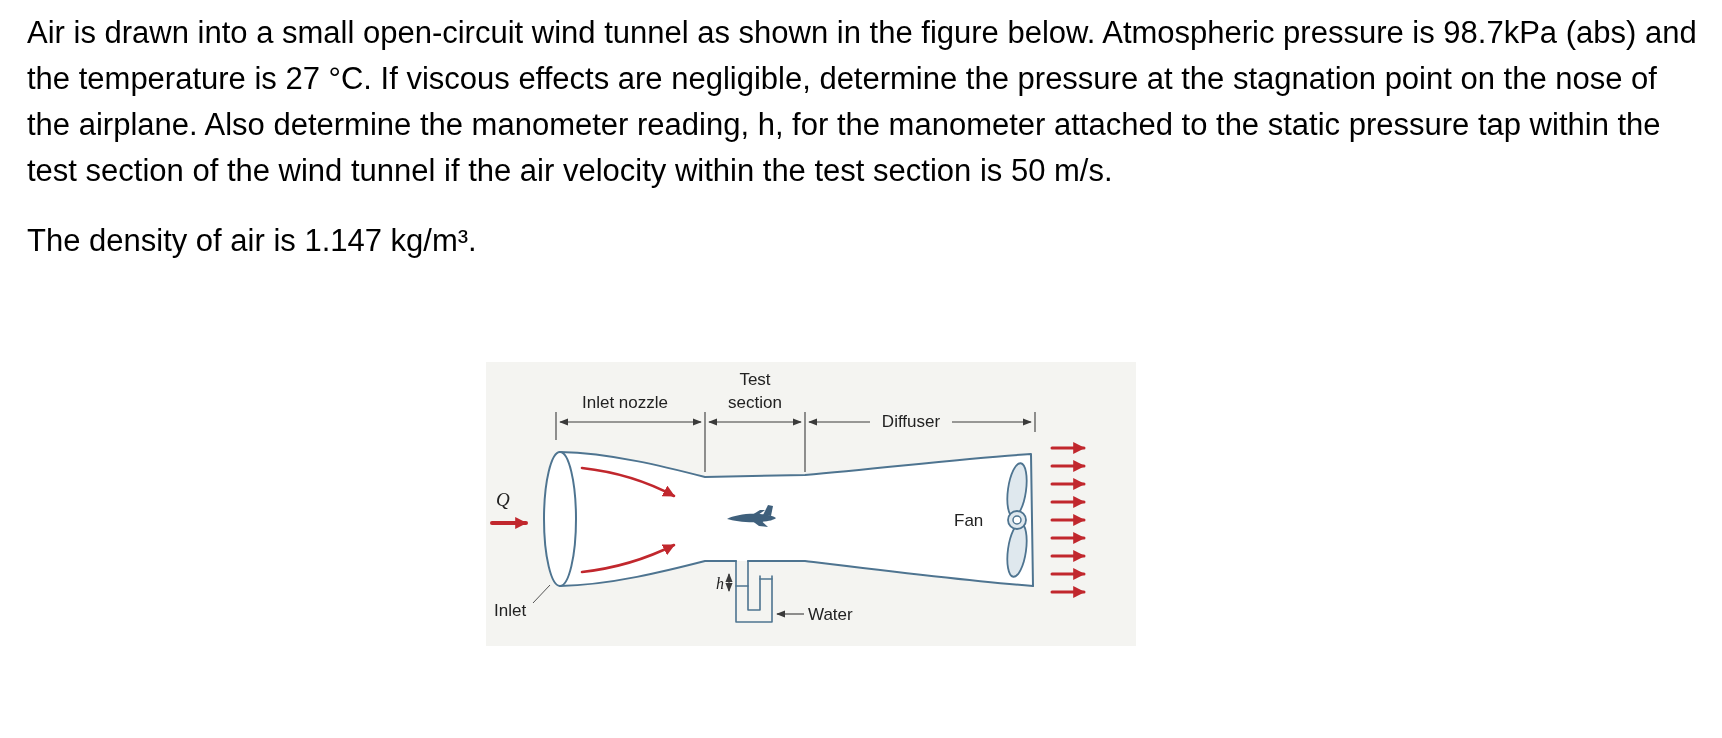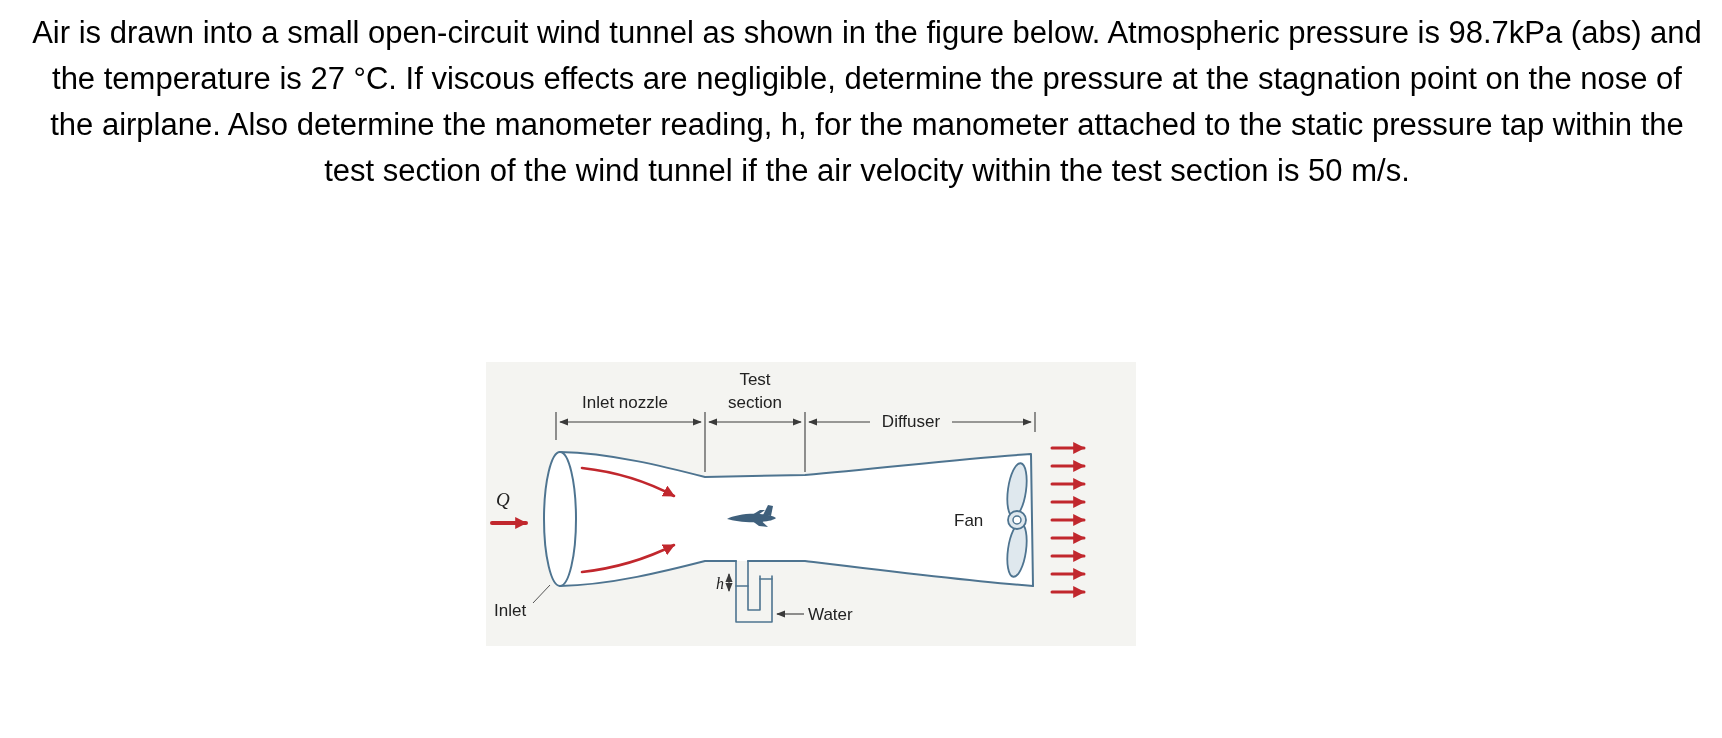--- a/index.html
+++ b/index.html
@@ -20,21 +20,21 @@
   .problem {
     position: absolute;
     left: 27px;
     top: 10px;
     width: 1680px;
     color: #000000;
     font-size: 31px;
     line-height: 46px;
     font-family: "Liberation Sans", sans-serif;
   }
-  .problem p { margin: 0; text-align: center; }
+  .problem p { margin: 0; }
   .problem p.density { margin-top: 24px; }
 
   .figure-wrap {
     position: absolute;
     left: 486px;
     top: 360px;
     width: 660px;
     height: 290px;
   }
 
@@ -59,20 +59,21 @@
   .figmath { font-family: "Liberation Serif", serif; font-style: italic; font-size: 19px; fill: #222222; }
   .figmath-small { font-size: 16px; }
 </style>
 </head>
 <body>
 
 <div class="page">
 
   <div class="problem">
     <p>Air is drawn into a small open-circuit wind tunnel as shown in the figure below. Atmospheric pressure is 98.7kPa (abs) and the temperature is 27 °C. If viscous effects are negligible, determine the pressure at the stagnation point on the nose of the airplane. Also determine the manometer reading, h, for the manometer attached to the static pressure tap within the test section of the wind tunnel if the air velocity within the test section is 50 m/s.</p>
+    <p class="density">The density of air is 1.147 kg/m³.</p>
   </div>
 
   <div class="figure-wrap">
     <svg width="660" height="290" viewBox="0 0 660 290" xmlns="http://www.w3.org/2000/svg">
       <defs>
         <marker id="mRed" viewBox="0 0 10 10" refX="9" refY="5" markerUnits="userSpaceOnUse" markerWidth="12" markerHeight="12" orient="auto-start-reverse">
           <path d="M0,0 L10,5 L0,10 z" class="red-fill"></path>
         </marker>
         <marker id="mDim" viewBox="0 0 10 10" refX="9" refY="5" markerUnits="userSpaceOnUse" markerWidth="9" markerHeight="9" orient="auto-start-reverse">
           <path d="M0,1 L10,5 L0,9 z" class="dim-fill"></path>

